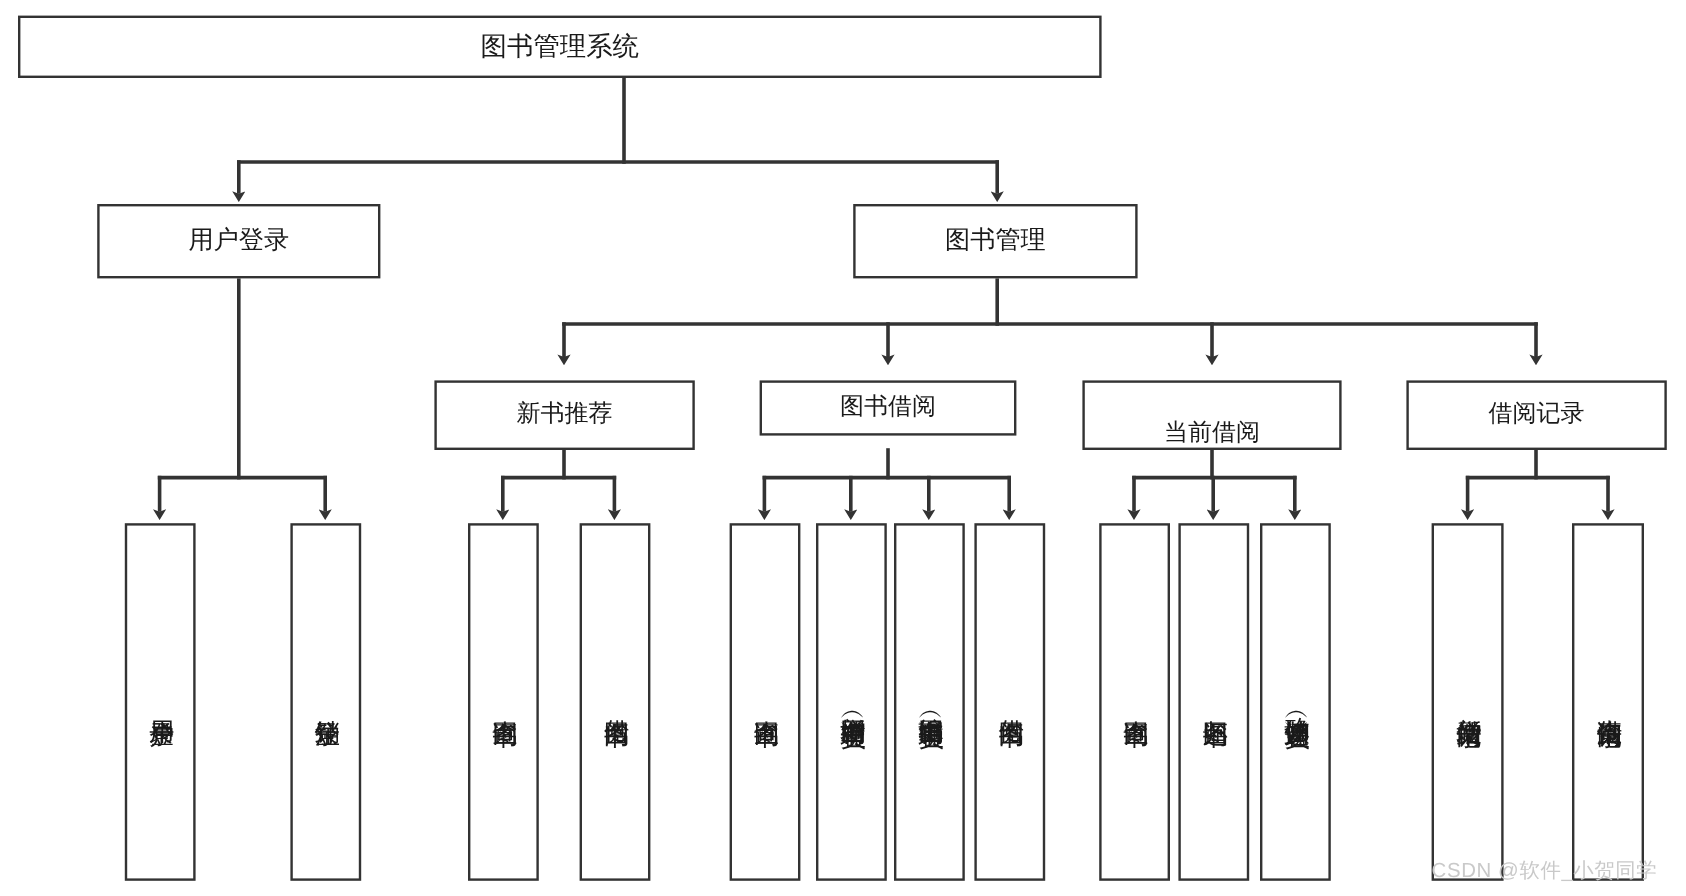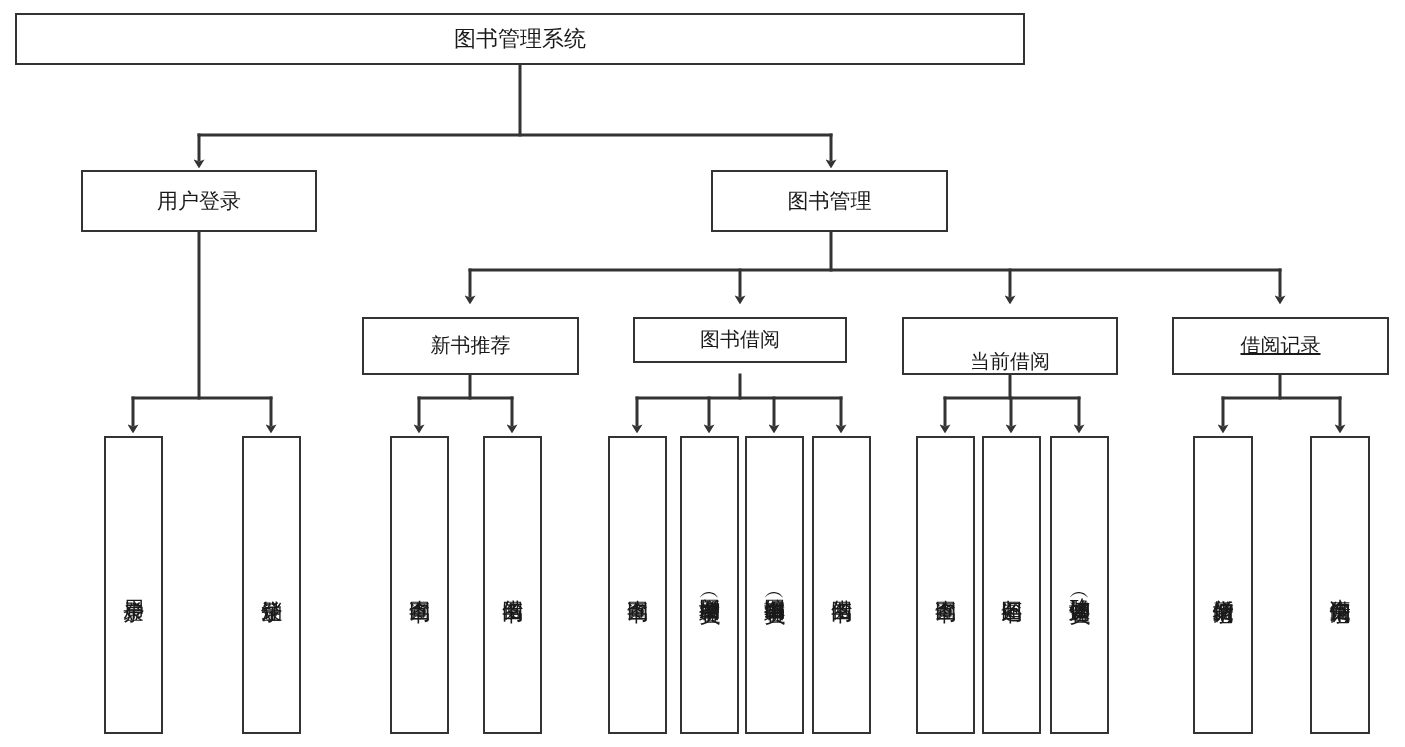--- a/index.html
+++ b/index.html
@@ -118,21 +118,21 @@
       <path d="M1011,398 L1011,425" marker-end="url(#arrow)"></path>
       <path d="M1079,398 L1079,425" marker-end="url(#arrow)"></path>
 
       <path d="M1280,375 L1280,398"></path>
       <path d="M1223,398 L1340,398"></path>
       <path d="M1223,398 L1223,425" marker-end="url(#arrow)"></path>
       <path d="M1340,398 L1340,425" marker-end="url(#arrow)"></path>
     </g>
   </svg>
 
-  <div class="node horizontal lvl0" style="left:15px; top:13px; width:1010px; height:52px;">
+  <div class="node horizontal lvl0" style="left:15px; top:13px; width:903px; height:52px;">
     <span class="node-label">图书管理系统</span>
   </div>
 
   <div class="node horizontal lvl1" style="left:81px; top:170px; width:236px; height:62px;">
     <span class="node-label">用户登录</span>
   </div>
 
   <div class="node horizontal lvl1" style="left:711px; top:170px; width:237px; height:62px;">
     <span class="node-label">图书管理</span>
   </div>
@@ -142,21 +142,21 @@
   </div>
 
   <div class="node horizontal lvl2" style="left:633px; top:317px; width:214px; height:46px;">
     <span class="node-label">图书借阅</span>
   </div>
 
   <div class="node horizontal lvl2" style="left:902px; top:317px; width:216px; height:58px;align-items:flex-end;">
     <span class="node-label">当前借阅</span>
   </div>
 
-  <div class="node horizontal lvl2" style="left:1172px; top:317px; width:217px; height:58px;text-decoration:underline;">
+  <div class="node horizontal lvl2" style="left:1172px; top:317px; width:217px; height:58px;">
     <span class="node-label">借阅记录</span>
   </div>
 
   <div class="node vertical leaf" style="left:104px; top:436px; width:59px; height:298px;">
     <span class="node-label">用户登录</span>
   </div>
 
   <div class="node vertical leaf" style="left:242px; top:436px; width:59px; height:298px;">
     <span class="node-label">注销登录</span>
   </div>
@@ -198,14 +198,15 @@
   </div>
 
   <div class="node vertical leaf" style="left:1193px; top:436px; width:60px; height:298px;">
     <span class="node-label">新增借阅记录</span>
   </div>
 
   <div class="node vertical leaf" style="left:1310px; top:436px; width:60px; height:298px;">
     <span class="node-label">查询借阅记录</span>
   </div>
 
+  <div class="watermark" style="left:1193px; top:714px;">CSDN @软件_小贺同学</div>
 
 </div>
 
 </body></html>

